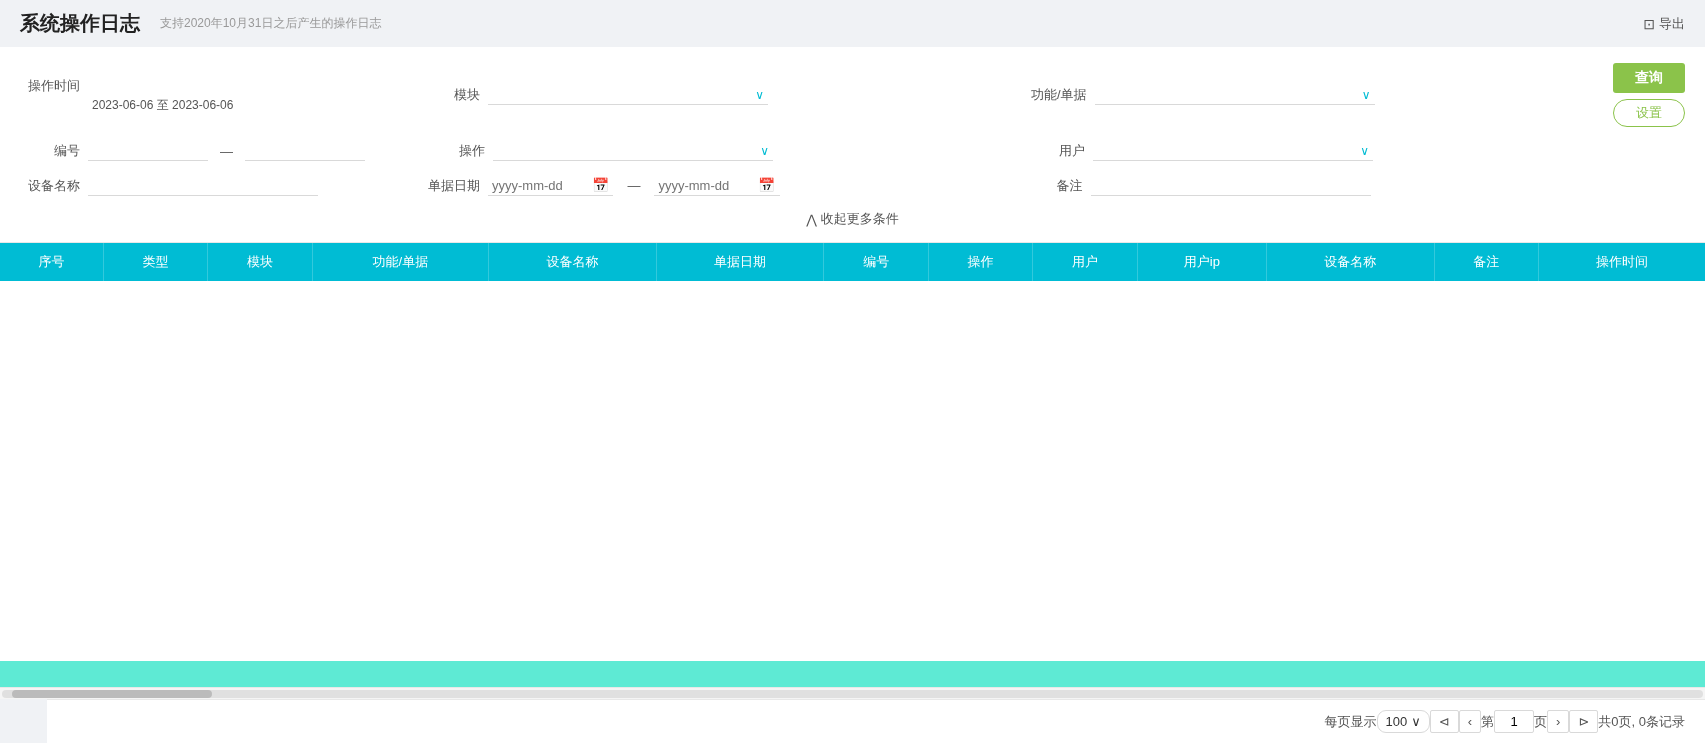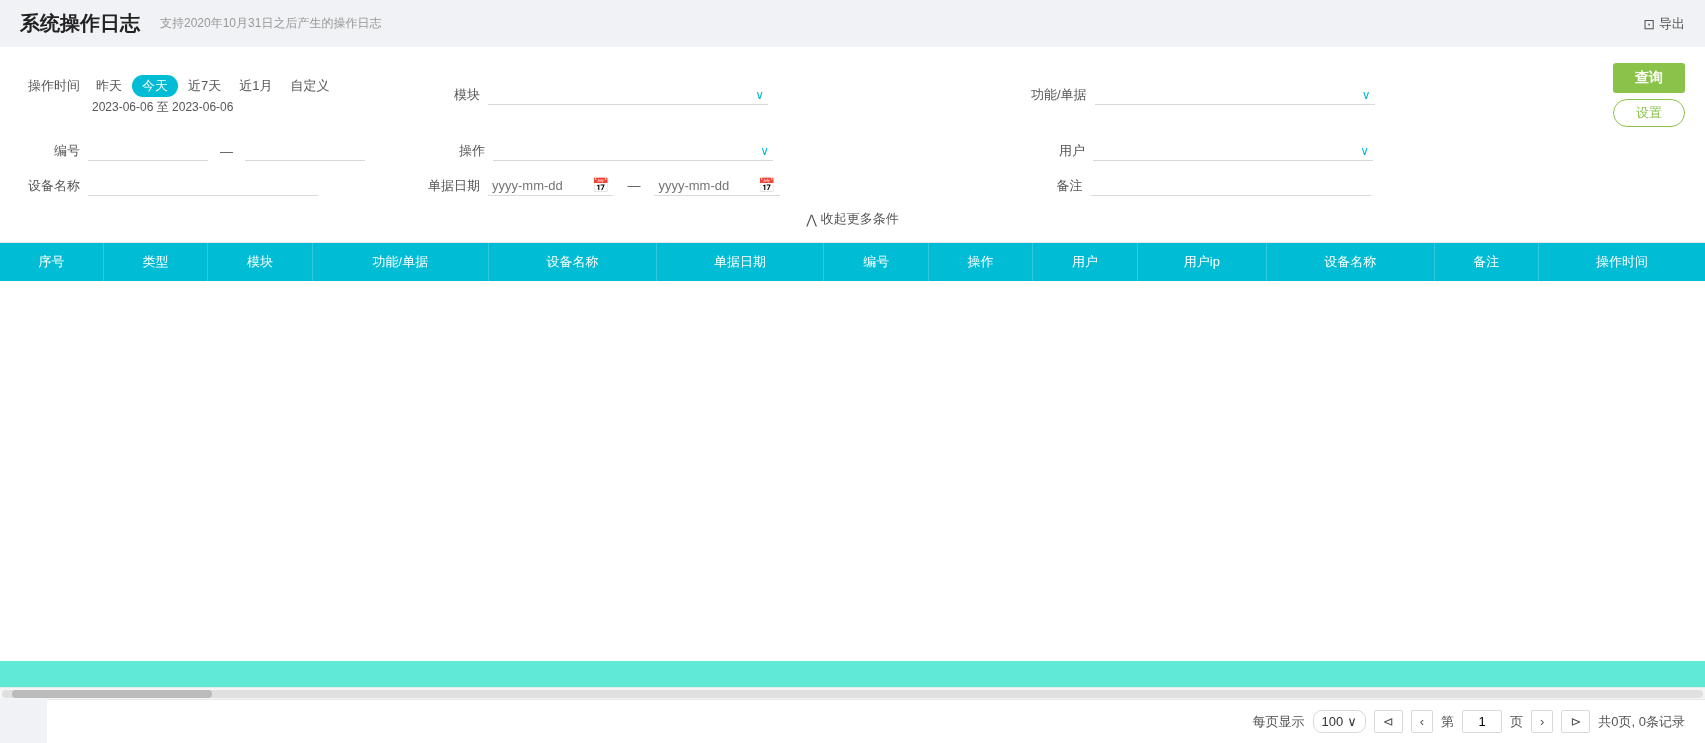--- a/index.html
+++ b/index.html
@@ -62,21 +62,21 @@
 
     
     .empty-area { height: 380px; background: #fff; }
 
     
     .scrollbar-area { height: 12px; background: #f5f5f5; border-top: 1px solid #e8e8e8; display: flex; align-items: center; padding: 0 2px; }
     .scrollbar-track { width: 100%; height: 8px; background: #e0e0e0; border-radius: 4px; position: relative; }
     .scrollbar-thumb { position: absolute; left: 10px; width: 200px; height: 8px; background: #bbb; border-radius: 4px; }
 
     
-    .pagination { display: flex; align-items: center; justify-content: flex-end; padding: 10px 20px; background: #fff; gap: 8px; border-top: 1px solid #e8e8e8; margin-left: 47px; }
+    .pagination { display: flex; align-items: center; justify-content: flex-end; padding: 10px 20px; background: #fff; border-top: 1px solid #e8e8e8; margin-left: 47px; }
     .page-size-label { font-size: 13px; color: #555; }
     .page-size-select { display: flex; align-items: center; border: 1px solid #d9d9d9; padding: 3px 8px; border-radius: 9px; cursor: pointer; font-size: 13px; gap: 4px; }
     .page-nav-btn { border: 1px solid #d9d9d9; background: #fff; padding: 3px 8px; cursor: pointer; font-size: 13px; color: #555; border-radius: 2px; }
     .page-nav-btn:disabled { color: #ccc; cursor: default; }
     .page-text { font-size: 13px; color: #555; }
     .page-input { border: 1px solid #d9d9d9; width: 40px; text-align: center; padding: 3px 4px; font-size: 13px; border-radius: 2px; }
     .total-text { font-size: 13px; color: #555; }
 
     .header-right { display: flex; align-items: center; gap: 6px; }
   </style>
@@ -98,27 +98,20 @@
     </div>
   </div>
 
   <div class="filter-area">
 
     <div class="filter-row">
 
       <div class="filter-col" style="flex:0 0 auto; align-items:flex-start; flex-direction:column; min-width:340px;">
         <div style="display:flex;align-items:center;">
           <span class="filter-label">操作时间</span>
-          <div class="time-filter-group">
-            <button class="time-btn">昨天</button>
-            <button class="time-btn active">今天</button>
-            <button class="time-btn">近7天</button>
-            <button class="time-btn">近1月</button>
-            <button class="time-btn">自定义</button>
-          </div>
         </div>
         <div style="margin-left:68px;margin-top:2px;">
           <span class="time-range">2023-06-06 至 2023-06-06</span>
         </div>
       </div>
 
       <div class="filter-col" style="flex:1; margin-left:60px;">
         <span class="filter-label">模块</span>
         <div class="filter-select" style="flex:1; max-width:280px;">
           <span class="select-text"></span>

